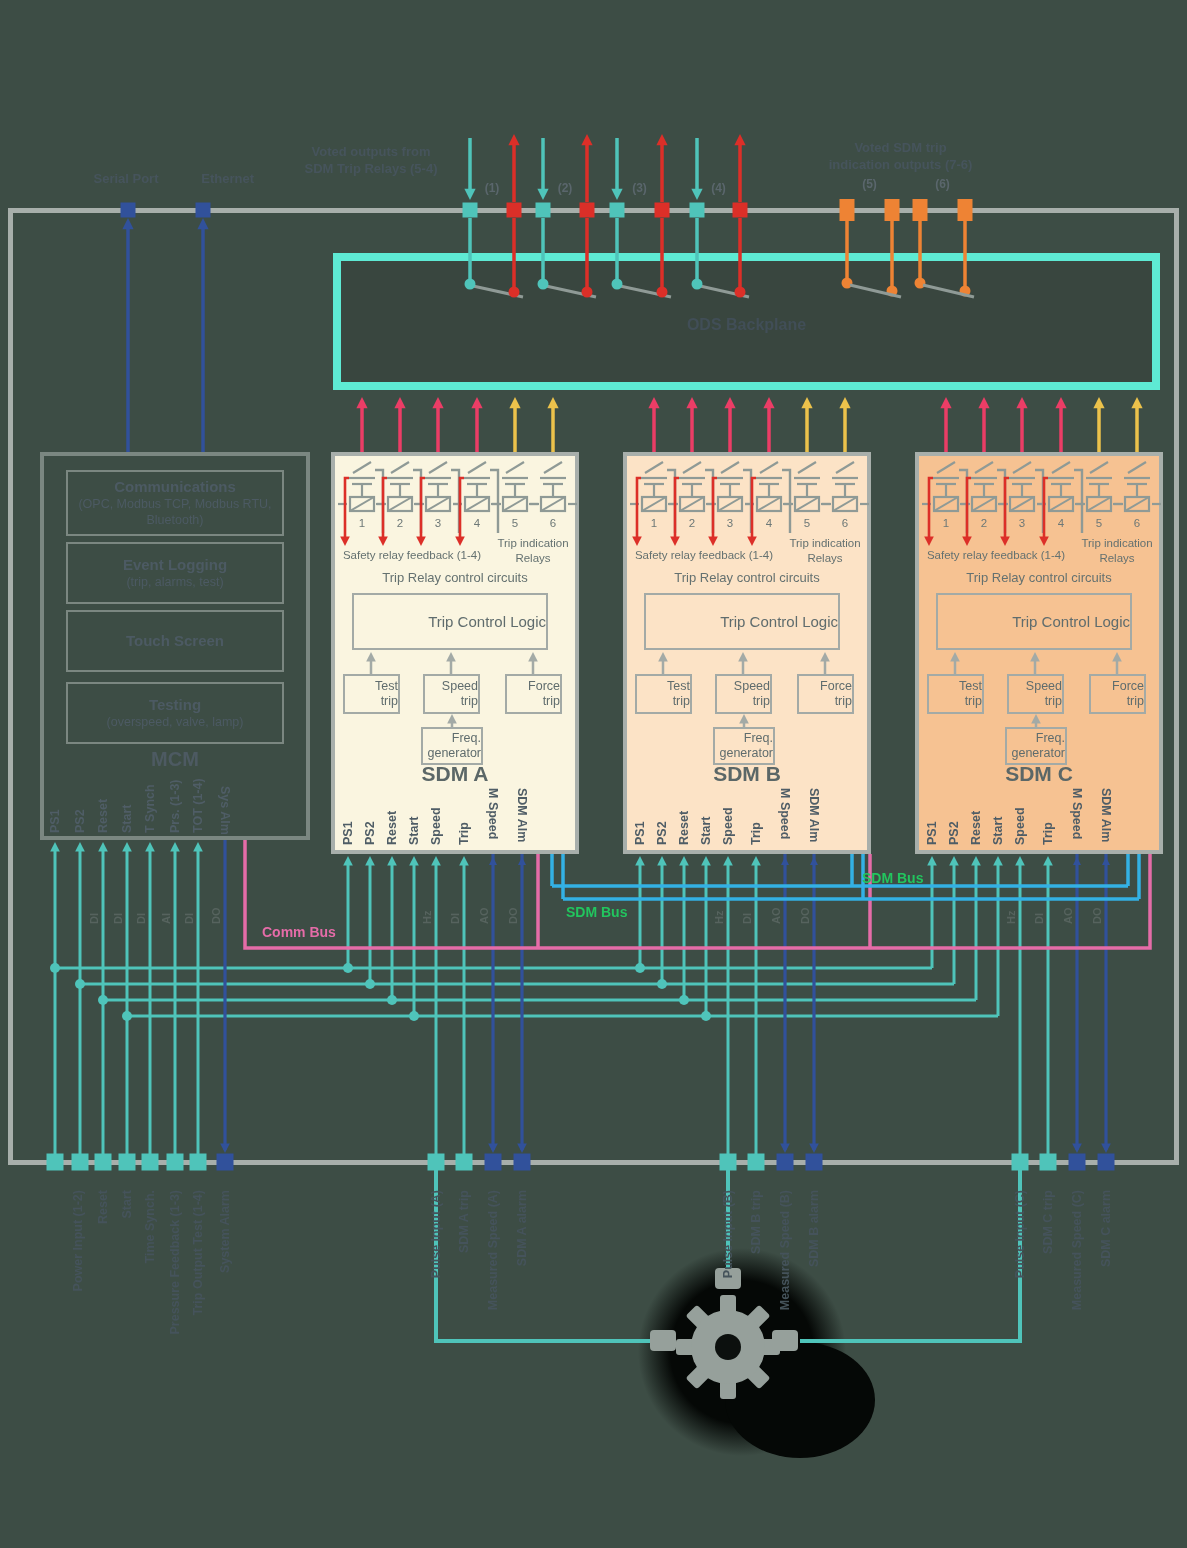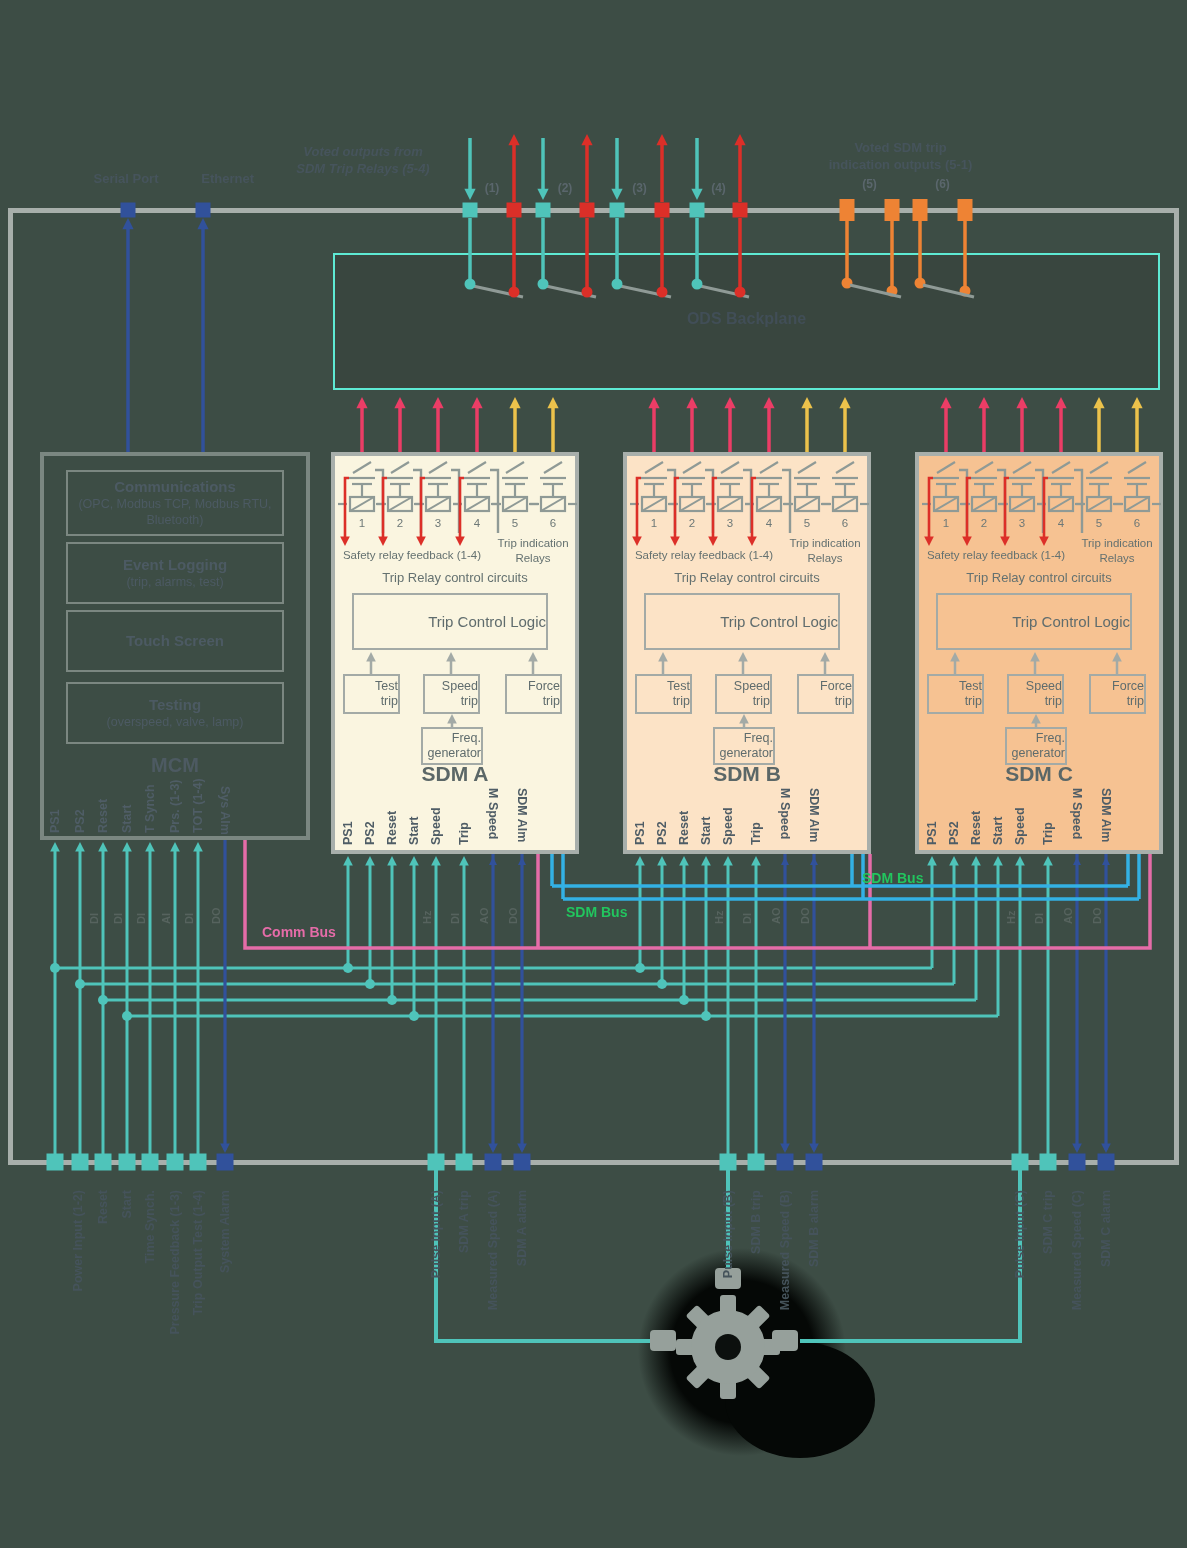--- a/index.html
+++ b/index.html
@@ -5,21 +5,21 @@
   html,body{margin:0;padding:0;background:#2e3a34;}
   #stage{position:relative;width:1187px;height:1548px;background:#3d4d45;
          font-family:"Liberation Sans",sans-serif;overflow:hidden;}
   .abs{position:absolute;}
   .ctr{text-align:center;}
   svg{position:absolute;left:0;top:0;z-index:5;pointer-events:none;font-family:"Liberation Sans",sans-serif;}
   .solenoid{border:4px dashed #9aa29d;color:#4d5a62;font-weight:bold;font-size:17px;line-height:27px;
             padding-top:14px;z-index:3;box-sizing:border-box;}
   .toplab{color:#46545c;font-size:13px;font-weight:bold;line-height:17px;z-index:3;}
   .pairlab{position:absolute;color:#5a666c;font-size:12px;font-weight:bold;z-index:6;text-align:center;width:40px;}
-  .backplane{background:#39463f;border:2px solid #5eead4;color:#414e57;font-size:16px;line-height:24px;
+  .backplane{background:#39463f;border:8px solid #5eead4;color:#414e57;font-size:16px;line-height:24px;
              z-index:2;box-sizing:border-box;padding-top:52px;}
   .mcm{border:4px solid #7b8781;z-index:2;box-sizing:border-box;}
   .mcmbox{position:absolute;border:2px solid #7b8781;color:#4c5a63;box-sizing:border-box;
           display:flex;flex-direction:column;justify-content:center;text-align:center;padding:2px 8px;}
   .mcmbox .t{font-size:15px;font-weight:bold;line-height:18px;}
   .mcmbox .s{font-size:12.5px;line-height:16px;}
   .mcmtitle{position:absolute;width:100%;text-align:center;font-size:20px;font-weight:bold;color:#4d5a62;}
   .sdm{border:4px solid #a8afab;z-index:2;box-sizing:border-box;position:absolute;}
   .innerbox{position:absolute;border:2.5px solid #a3aaa6;color:#5f6c6d;box-sizing:border-box;
             display:flex;flex-direction:column;justify-content:center;text-align:right;}
@@ -35,27 +35,27 @@
   .pinkc{color:#e56ca8;} .lbc{color:#22c55e;}
 </style>
 </head>
 <body>
 
 <div id="stage">
 
 
   <div class="abs toplab ctr" style="left:66px;top:170px;width:120px;">Serial Port</div>
   <div class="abs toplab ctr" style="left:134px;top:170px;width:120px;text-align:right;">Ethernet</div>
-  <div class="abs toplab ctr" style="left:258px;top:143px;width:210px;font-style:italic;">
+  <div class="abs toplab ctr" style="left:266px;top:143px;width:210px;">
     <div>Voted outputs from</div>
     <div>SDM Trip Relays (5-4)</div>
   </div>
   <div class="abs toplab ctr" style="left:788px;top:139px;width:225px;">
     <div>Voted SDM trip</div>
-    <div>indication outputs (5-1)</div>
+    <div>indication outputs (7-6)</div>
   </div>
 
   <div class="abs backplane ctr" style="left:333px;top:253px;width:827px;height:137px;">
     <div style="font-weight:bold">ODS Backplane</div>
   </div>
 
   <div class="abs mcm" style="left:40px;top:452px;width:270px;height:388px;">
     <div class="mcmbox" style="left:22px;top:14px;width:218px;height:66px;">
       <div class="t">Communications</div>
       <div class="s">(OPC, Modbus TCP, Modbus RTU, Bluetooth)</div>
@@ -64,21 +64,21 @@
       <div class="t">Event Logging</div>
       <div class="s">(trip, alarms, test)</div>
     </div>
     <div class="mcmbox" style="left:22px;top:154px;width:218px;height:62px;">
       <div class="t">Touch Screen</div>
     </div>
     <div class="mcmbox" style="left:22px;top:226px;width:218px;height:62px;">
       <div class="t">Testing</div>
       <div class="s">(overspeed, valve, lamp)</div>
     </div>
-    <div class="mcmtitle" style="top:292px;margin-top:6px;">MCM</div>
+    <div class="mcmtitle" style="top:292px;">MCM</div>
   </div>
 
   <div class="buslab pinkc" style="left:262px;top:924px;">Comm Bus</div>
   <div class="buslab lbc" style="left:566px;top:904px;">SDM Bus</div>
   <div class="buslab lbc" style="left:862px;top:870px;">SDM Bus</div>
 
   <svg id="overlay" width="1187" height="1548">
     <defs>
       <radialGradient id="blobGrad">
         <stop offset="0%" stop-color="#050806"></stop>

